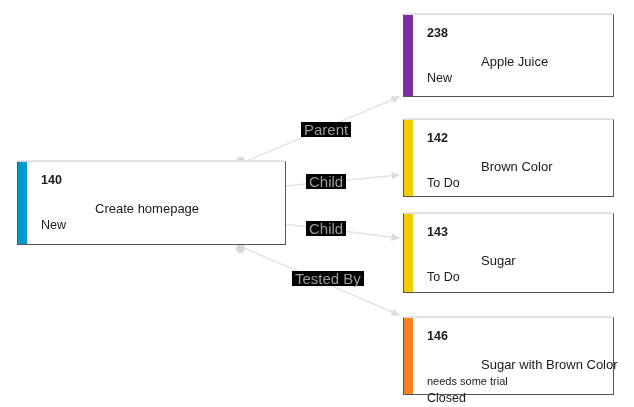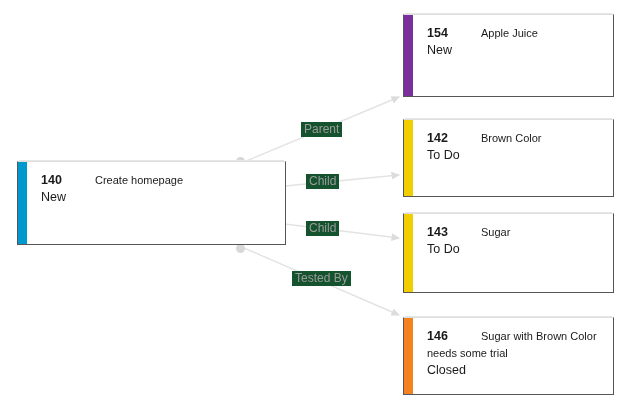--- a/index.html
+++ b/index.html
@@ -59,42 +59,43 @@
   .card-id {
     display: inline-block;
     font-weight: bold;
     font-size: 12.5px;
     color: #1a1a1a;
     min-width: 54px;
     vertical-align: top;
   }
   .card-title {
     display: inline-block;
-    font-size: 11px;
+    font-size: 13px;
     color: #1a1a1a;
     vertical-align: top;
+    margin-top: 28px;
   }
   .card-title-cont {
     display: block;
     font-size: 11px;
     color: #1a1a1a;
     line-height: 17px;
     white-space: nowrap;
   }
   .card-state {
     display: block;
     font-size: 12.5px;
     color: #1a1a1a;
     line-height: 17px;
   }
   .link-label {
     position: absolute;
-    font-size: 12px;
+    font-size: 15px;
     color: #9b9b9b;
-    background: #14532d;
+    background: #000000;
     padding: 0 3px;
     white-space: nowrap;
     line-height: 15px;
     text-align: center;
   }
   .node-dot {
     position: absolute;
     width: 9px;
     height: 9px;
     border-radius: 50%;
@@ -139,21 +140,21 @@
         <span class="card-id">140</span><span class="card-title">Create homepage</span>
       </span>
       <span class="card-state">New</span>
     </div>
   </div>
 
   <div class="card" style="left:403px; top:14px; width:211px; height:83px;">
     <div class="card-accent" style="background:#7b2f9e;"></div>
     <div class="card-body">
       <span class="card-row">
-        <span class="card-id">154</span><span class="card-title">Apple Juice</span>
+        <span class="card-id">238</span><span class="card-title">Apple Juice</span>
       </span>
       <span class="card-state">New</span>
     </div>
   </div>
 
   <div class="card" style="left:403px; top:119px; width:211px; height:78px;">
     <div class="card-accent" style="background:#f2cd00;"></div>
     <div class="card-body">
       <span class="card-row">
         <span class="card-id">142</span><span class="card-title">Brown Color</span>

